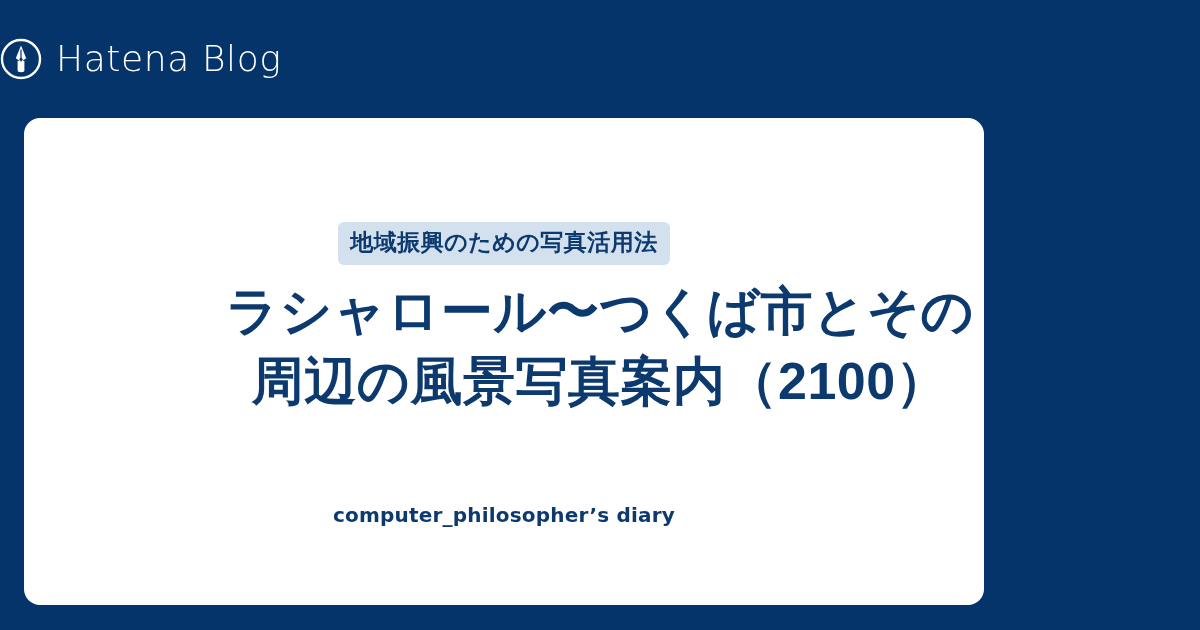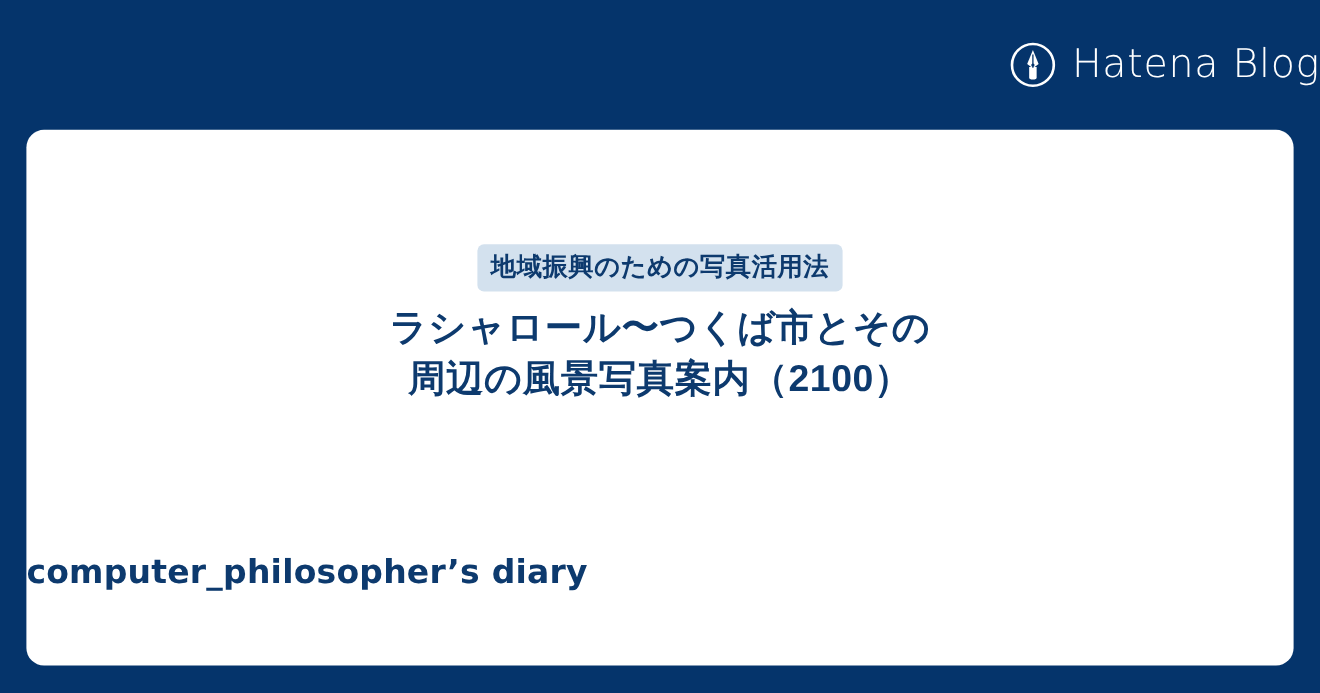--- a/index.html
+++ b/index.html
@@ -25,21 +25,21 @@
 
   
   .brand-bar {
     position: absolute;
     top: 0;
     left: 0;
     width: 1200px;
     height: 118px;
     display: flex;
     align-items: center;
-    justify-content: flex-end;
+    justify-content: flex-start;
     gap: 14px;
   }
   .brand-logo-icon {
     width: 42px;
     height: 42px;
     display: block;
     flex: 0 0 auto;
   }
   .brand-logo-icon svg { display: block; }
   .brand-name {
@@ -50,21 +50,21 @@
     line-height: 1;
     white-space: nowrap;
     font-family: "DejaVu Sans", "Liberation Sans", sans-serif;
   }
 
   
   .content-card {
     position: absolute;
     left: 24px;
     top: 118px;
-    width: 1152px;
+    width: 960px;
     height: 487px;
     background: #ffffff;
     border-radius: 16px;
     box-sizing: border-box;
   }
 
   
   .category-row {
     position: absolute;
     top: 104px;
@@ -87,39 +87,40 @@
   }
 
   
   .entry-title {
     position: absolute;
     top: 158px;
     left: 60px;
     width: 1032px;
     text-align: center;
     color: #0d3a6e;
-    font-size: 34px;
+    font-size: 52px;
     font-weight: 700;
     line-height: 1.35;
     letter-spacing: 0.5px;
     margin: 0;
   }
   .entry-title .title-line {
     display: block;
     white-space: nowrap;
   }
 
   
   .blog-name {
     position: absolute;
     left: 0;
     top: 385px;
     width: 100%;
+    text-align: center;
     color: #0d3a6e;
-    font-size: 30px;
+    font-size: 20px;
     font-weight: 700;
     line-height: 1.2;
     letter-spacing: 0.2px;
     white-space: nowrap;
     font-family: "DejaVu Sans", "Liberation Sans", sans-serif;
   }
 </style>
 </head>
 <body>
 

